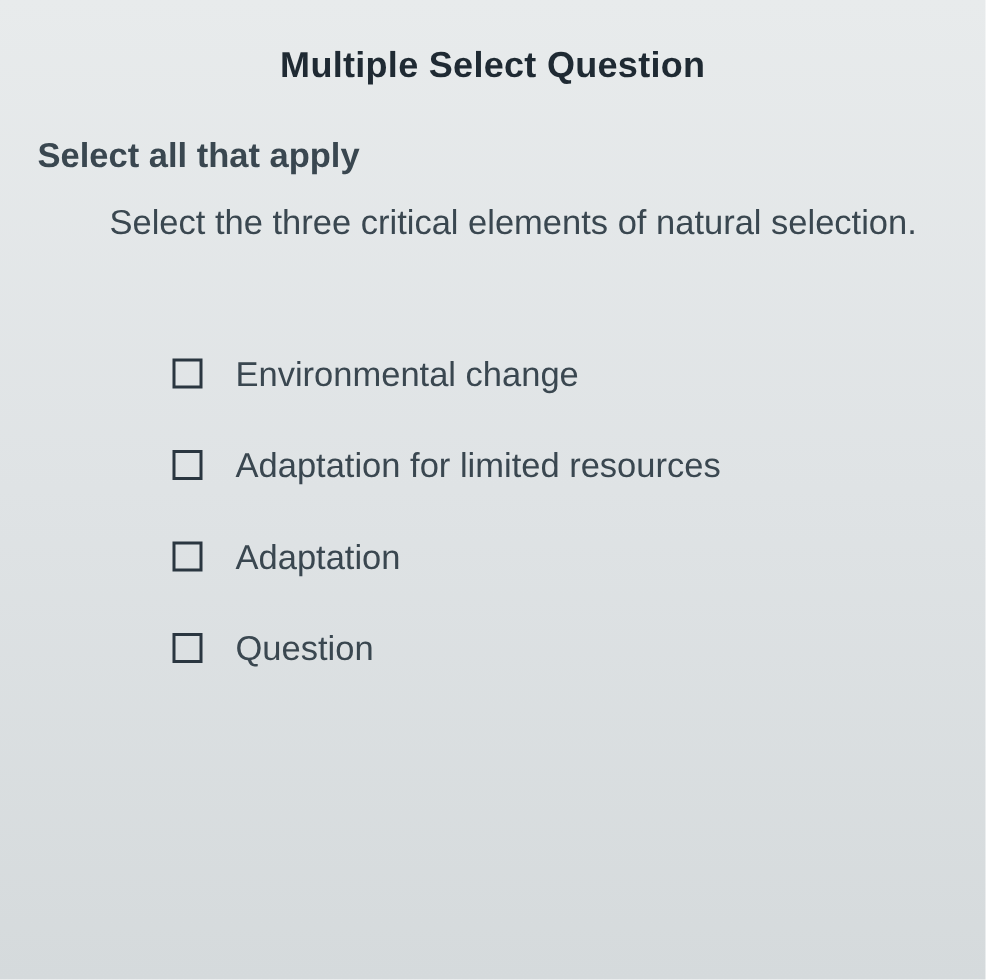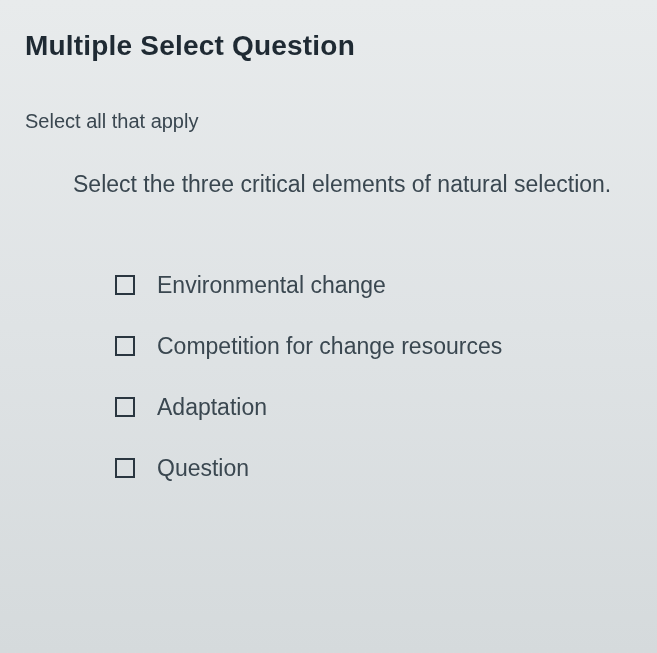--- a/index.html
+++ b/index.html
@@ -10,31 +10,32 @@
     body {
       width: 657px;
       height: 653px;
       background: linear-gradient(to bottom, #e8ebec 0%, #dfe3e5 50%, #d5dadc 100%);
       font-family: -apple-system, BlinkMacSystemFont, "Segoe UI", Helvetica, Arial, sans-serif;
       padding: 30px 25px;
       color: #2a3640;
       overflow: hidden;
     }
     .question-title {
-      font-size: 28px;
+      font-size: 24px;
       font-weight: 700;
       color: #1f2a33;
-      margin-bottom: 48px;
+      margin-bottom: 32px;
       letter-spacing: 0.2px;
+      text-align: center;
     }
     .instruction {
-      font-size: 20px;
-      font-weight: 400;
+      font-size: 23px;
+      font-weight: 700;
       color: #3a4750;
-      margin-bottom: 34px;
+      margin-bottom: 14px;
     }
     .prompt {
       font-size: 23px;
       font-weight: 400;
       color: #3a4750;
       margin-bottom: 70px;
       line-height: 1.5;
       margin-left: 48px;
     }
     .options {
@@ -71,21 +72,21 @@
 
 <div class="options">
 
   <div class="option-row">
     <div class="checkbox"></div>
     <span class="option-label">Environmental change</span>
   </div>
 
   <div class="option-row">
     <div class="checkbox"></div>
-    <span class="option-label">Competition for change resources</span>
+    <span class="option-label">Adaptation for limited resources</span>
   </div>
 
   <div class="option-row">
     <div class="checkbox"></div>
     <span class="option-label">Adaptation</span>
   </div>
 
   <div class="option-row">
     <div class="checkbox"></div>
     <span class="option-label">Question</span>

